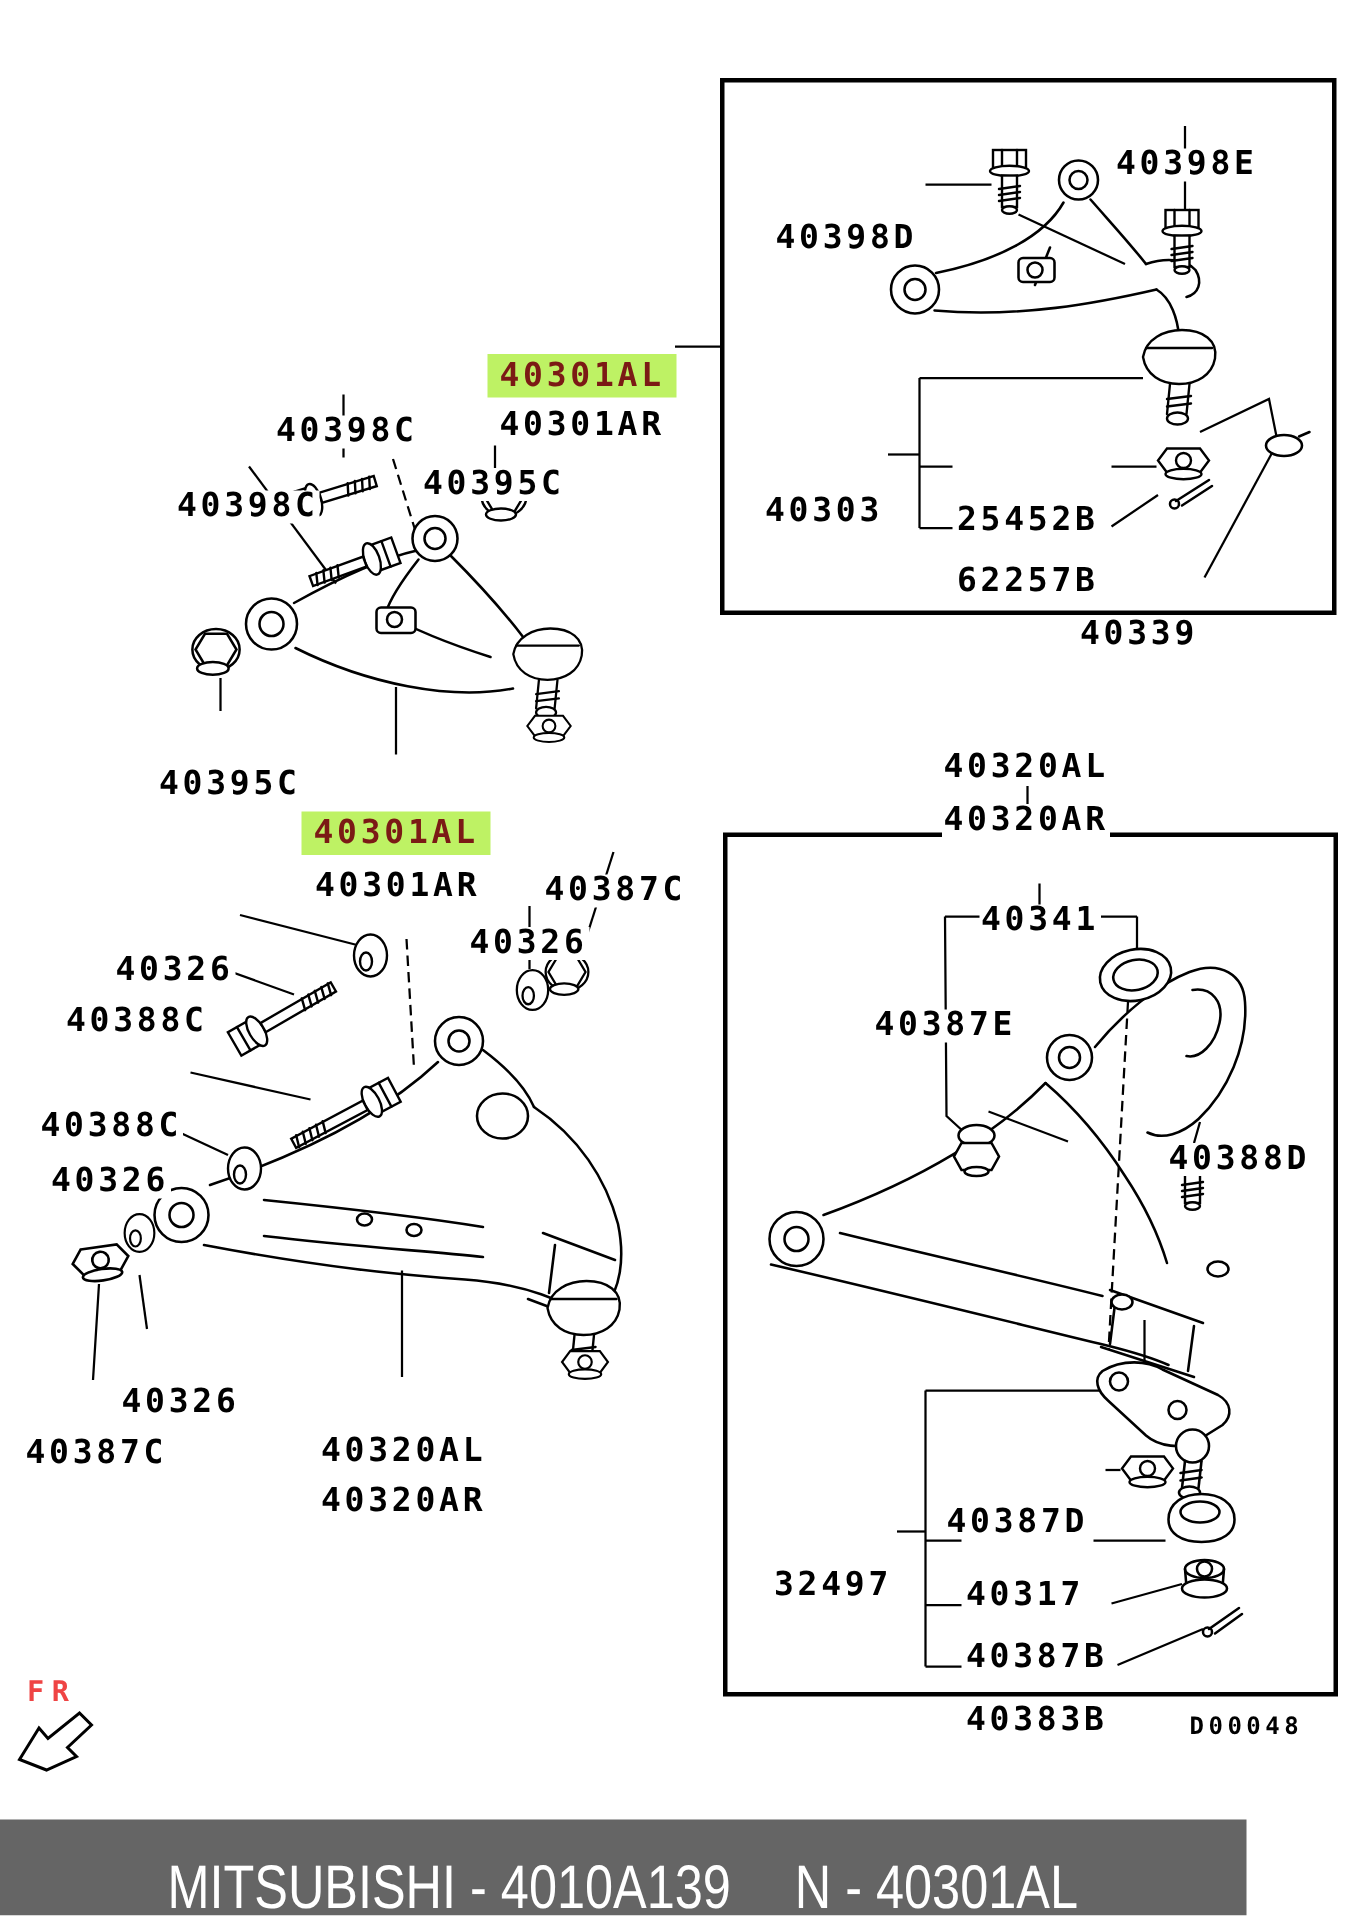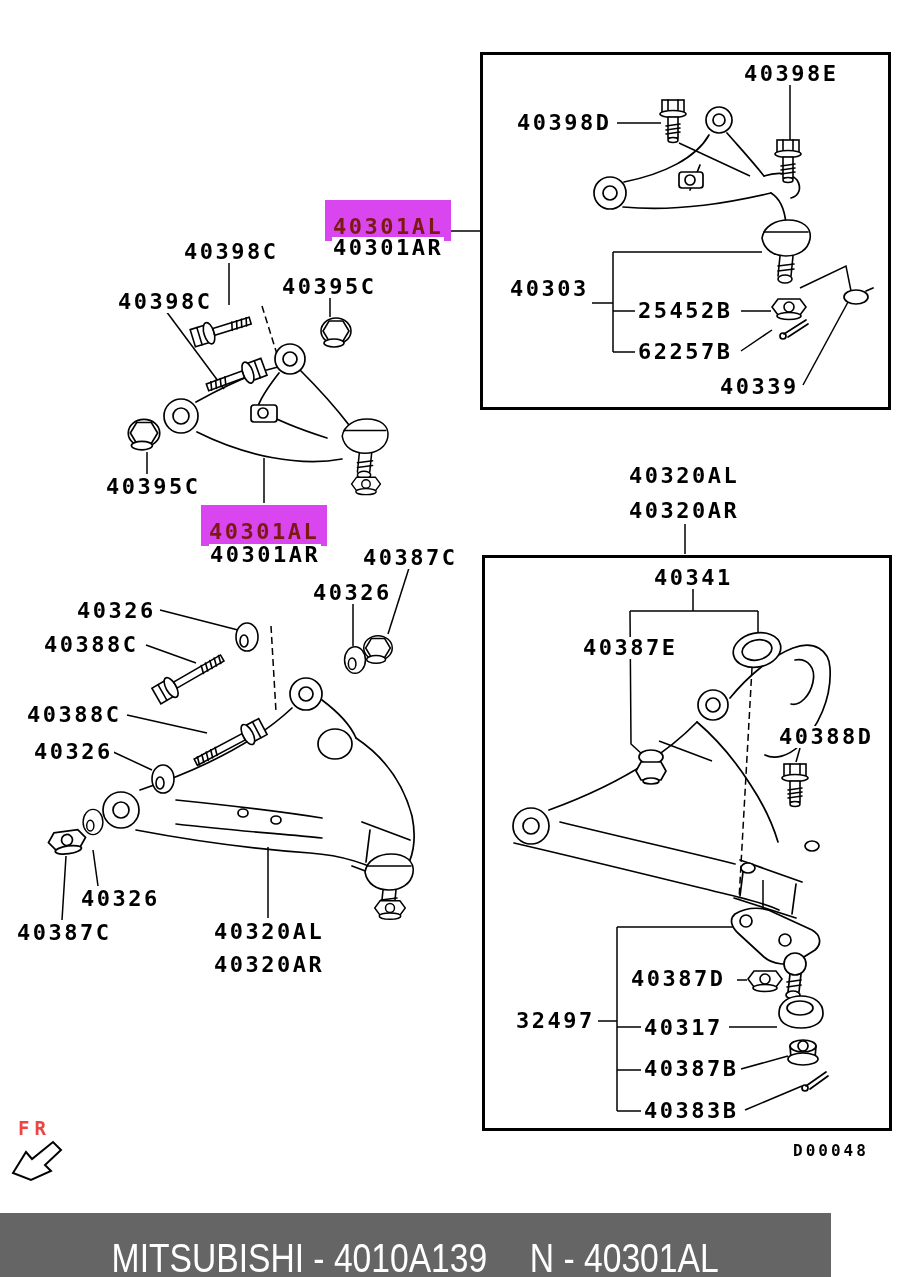--- a/index.html
+++ b/index.html
@@ -1,21 +1,21 @@
 <!DOCTYPE html>
 <html><head>
 <meta charset="utf-8">
 <style>
   html,body{margin:0;padding:0;background:#fff;}
   #stage{position:relative;width:909px;height:1277px;background:#fff;overflow:hidden;
          font-family:"DejaVu Sans Mono",monospace;}
   svg{position:absolute;left:0;top:0;}
   .lbl{position:absolute;font:700 22px "DejaVu Sans Mono",monospace;letter-spacing:2.5px;
-       line-height:1;color:#000;background:#fff;white-space:pre;padding:0 1px;}
-  .hl{background:#d946ef;color:#7b1a15;padding:16px 8px 3px 8px;}
+       line-height:1;color:#000;background:#fff;white-space:pre;padding:0 1px;margin-top:36px;}
+  .hl{background:#bef264;color:#7b1a15;padding:4px 8px 3px 8px;}
   .code{position:absolute;font:700 16px "DejaVu Sans Mono",monospace;letter-spacing:3px;color:#000000;}
   .fr{position:absolute;font:700 19px "DejaVu Sans Mono",monospace;letter-spacing:5px;color:#ef4444;}
   .footer{position:absolute;left:0;top:1186px;width:831px;height:91px;background:#656565;
           display:flex;align-items:center;justify-content:center;margin-top:27px;}
   .ftext{display:flex;align-items:center;transform:scaleX(.82);color:#fff;
          font-family:"Liberation Sans",sans-serif;font-size:41px;font-weight:400;white-space:pre;}
   .ftext .gap{display:inline-block;width:52px;}
   .box{position:absolute;border:3px solid #000;background:transparent;}
 </style>
 </head>
@@ -257,21 +257,21 @@
         <circle cx="805" cy="1088" r="3"></circle>
     </g>
 
     <g stroke="#000" stroke-width="2" fill="#fff">
       <path d="M 13,1173 L 26,1152 L 32,1159 L 53,1142 L 61,1150 L 45,1165 L 51,1171 L 31,1180 Z"></path>
     </g>
   </svg>
 
   <div class="lbl" style="left:743px;top:63px">40398E</div>
   <div class="lbl" style="left:516px;top:112px">40398D</div>
-  <div class="lbl" style="left:509px;top:278px">40303</div>
+  <div class="lbl" style="left:509px;top:294px">40303</div>
   <div class="lbl" style="left:637px;top:300px">25452B</div>
   <div class="lbl" style="left:637px;top:341px">62257B</div>
   <div class="lbl" style="left:719px;top:376px">40339</div>
 
   <div class="lbl hl" style="left:325px;top:200px">40301AL</div>
   <div class="lbl" style="left:332px;top:237px">40301AR</div>
   <div class="lbl" style="left:183px;top:241px">40398C</div>
   <div class="lbl" style="left:117px;top:291px">40398C</div>
   <div class="lbl" style="left:281px;top:276px">40395C</div>
   <div class="lbl" style="left:105px;top:476px">40395C</div>

